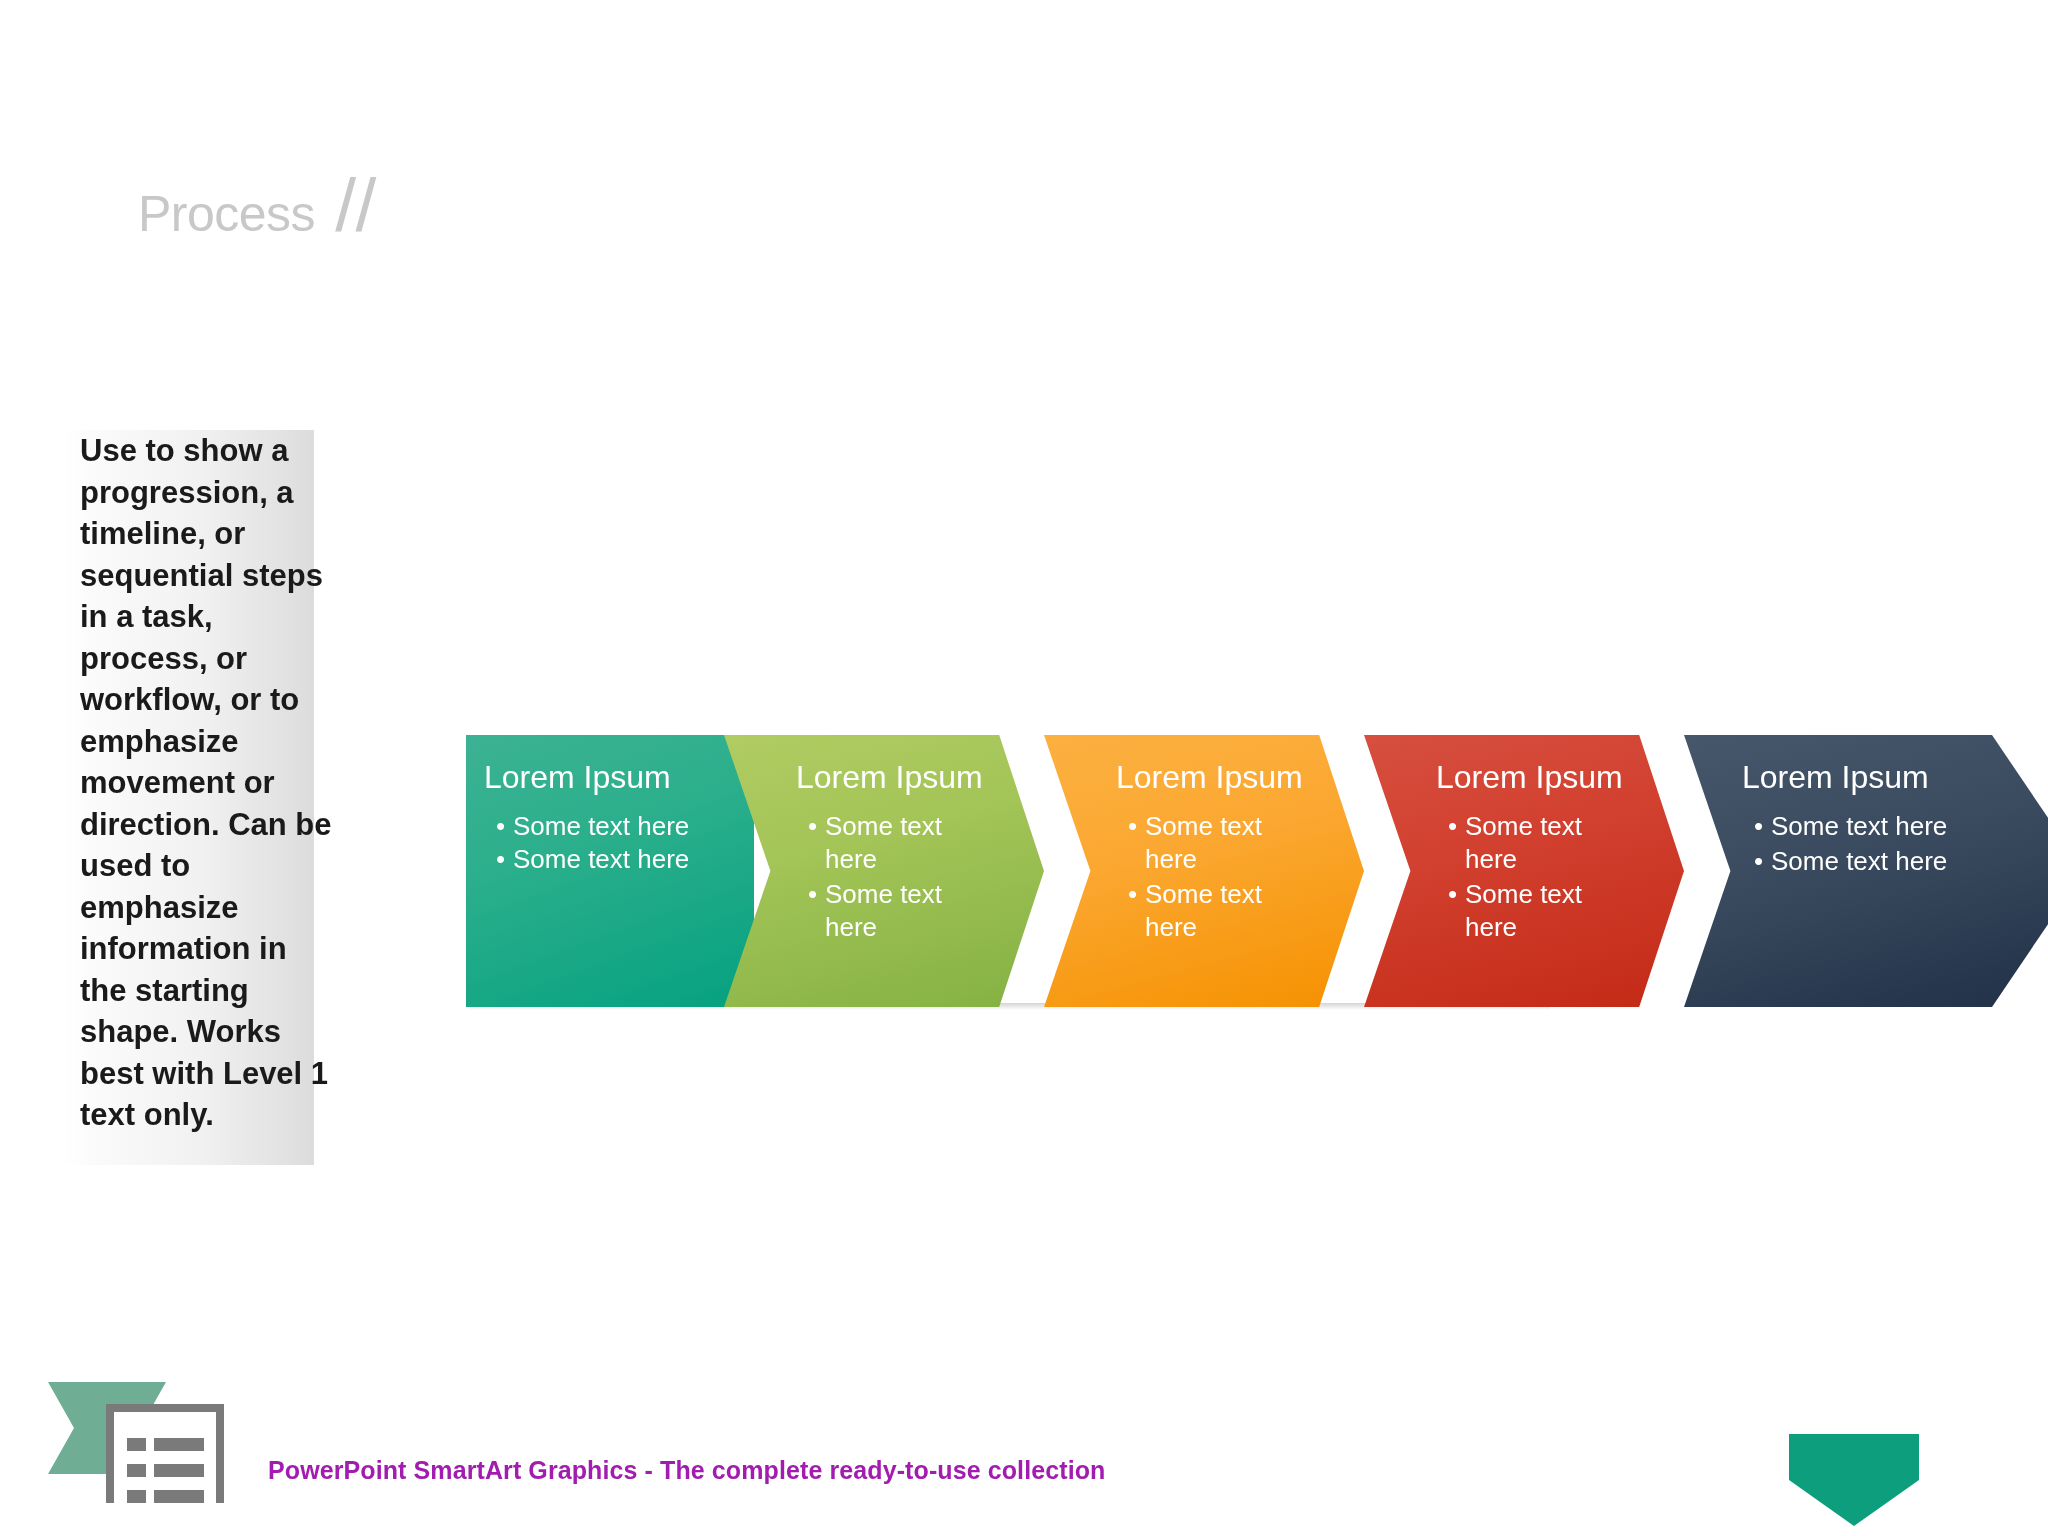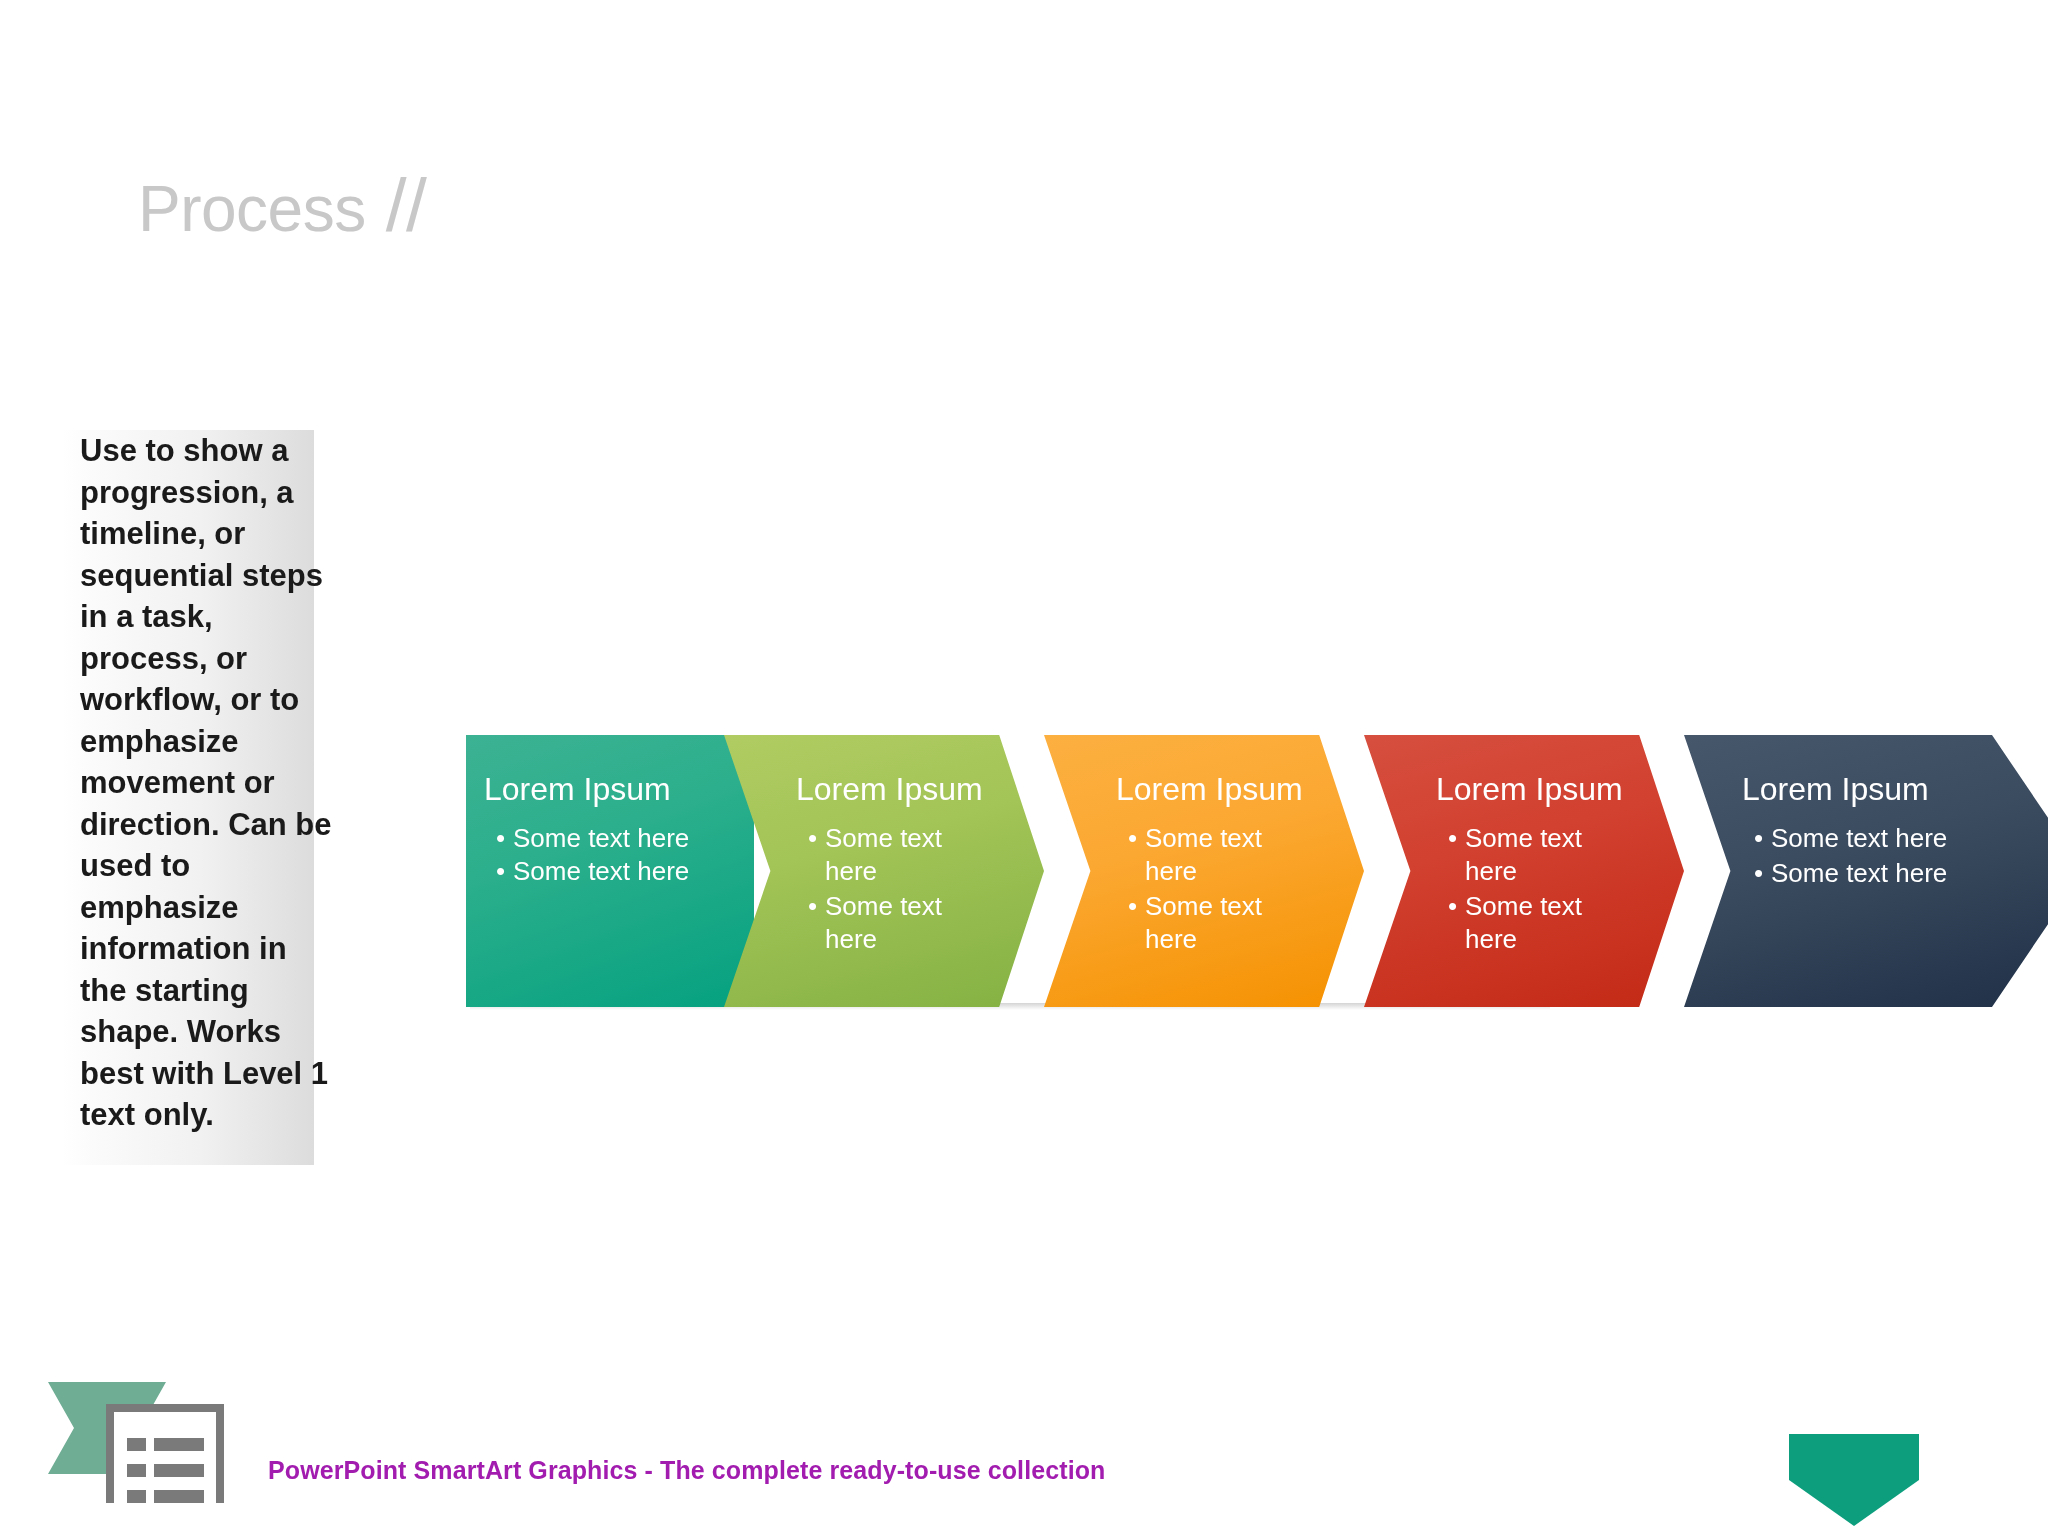--- a/index.html
+++ b/index.html
@@ -19,21 +19,21 @@
   
   #title-bar {
     position: absolute;
     left: 138px;
     top: 162px;
     display: flex;
     align-items: baseline;
     white-space: nowrap;
   }
   #title-category {
-    font-size: 64px;
+    font-size: 50px;
     font-weight: 400;
     color: #c8c8c8;
     letter-spacing: -0.5px;
   }
   #title-sep {
     font-size: 75px;
     font-weight: 400;
     color: #c8c8c8;
     margin: 0 18px 0 20px;
     letter-spacing: -0.5px;
@@ -81,21 +81,21 @@
   .chev {
     position: absolute;
     top: 0;
     height: 272px;
     color: #ffffff;
     box-sizing: border-box;
   }
   .chev-body {
     position: absolute;
     inset: 0;
-    padding: 34px 0 0 0;
+    padding: 22px 0 0 0;
   }
   .chev-title {
     font-size: 32px;
     line-height: 41px;
     font-weight: 400;
     color: #ffffff;
   }
   .chev-bullets {
     margin: 12px;
     padding: 0;

